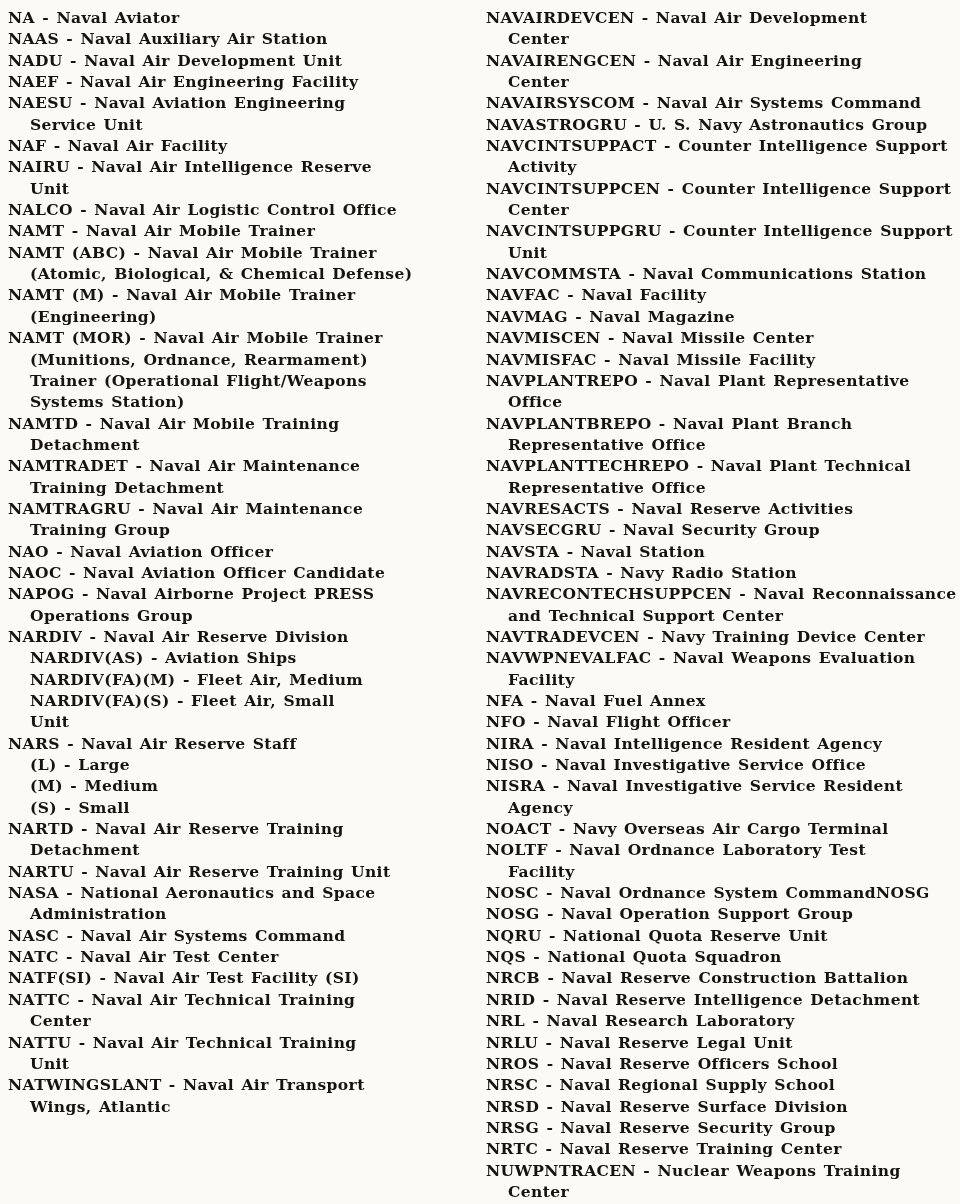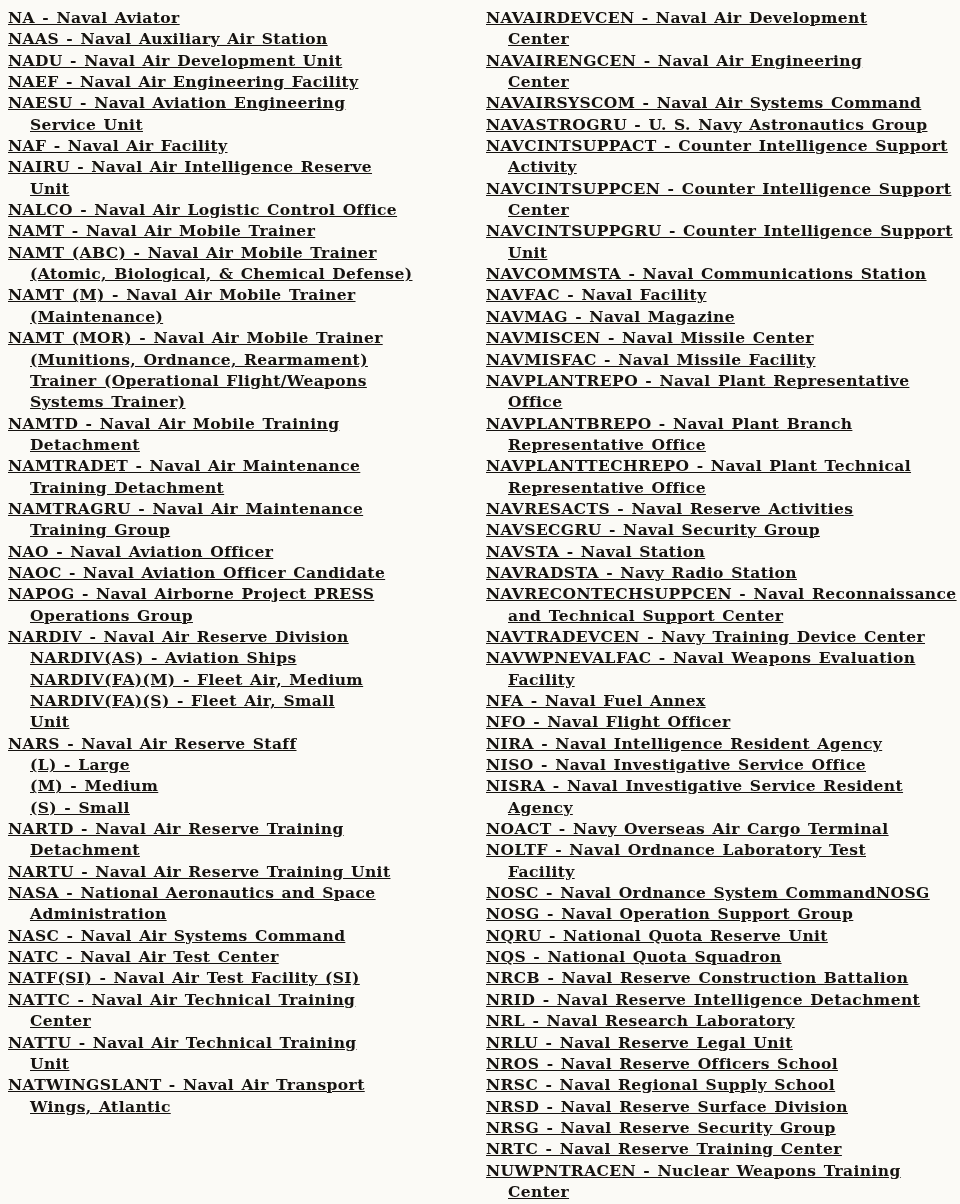--- a/index.html
+++ b/index.html
@@ -19,21 +19,20 @@
     display: flex;
     padding: 7px 0 0 8px;
     box-sizing: border-box;
     width: 960px;
     height: 1204px;
   }
   .glossary-col {
     width: 478px;
     flex: 0 0 478px;
     overflow: visible;
-    text-decoration: underline;
   }
   .line {
     white-space: nowrap;
     font-size: 15.5px;
     line-height: 21.35px;
     letter-spacing: 0.4px;
     word-spacing: 1.5px;
   }
   .cont {
     padding-left: 22px;
@@ -51,25 +50,25 @@
       <div class="line">NAESU - Naval Aviation Engineering</div>
       <div class="line cont">Service Unit</div>
       <div class="line">NAF - Naval Air Facility</div>
       <div class="line">NAIRU - Naval Air Intelligence Reserve</div>
       <div class="line cont">Unit</div>
       <div class="line">NALCO - Naval Air Logistic Control Office</div>
       <div class="line">NAMT - Naval Air Mobile Trainer</div>
       <div class="line">NAMT (ABC) - Naval Air Mobile Trainer</div>
       <div class="line cont">(Atomic, Biological, &amp; Chemical Defense)</div>
       <div class="line">NAMT (M) - Naval Air Mobile Trainer</div>
-      <div class="line cont">(Maintenance)</div>
+      <div class="line cont">(Engineering)</div>
       <div class="line">NAMT (MOR) - Naval Air Mobile Trainer</div>
       <div class="line cont">(Munitions, Ordnance, Rearmament)</div>
       <div class="line cont">Trainer (Operational Flight/Weapons</div>
-      <div class="line cont">Systems Trainer)</div>
+      <div class="line cont">Systems Station)</div>
       <div class="line">NAMTD - Naval Air Mobile Training</div>
       <div class="line cont">Detachment</div>
       <div class="line">NAMTRADET - Naval Air Maintenance</div>
       <div class="line cont">Training Detachment</div>
       <div class="line">NAMTRAGRU - Naval Air Maintenance</div>
       <div class="line cont">Training Group</div>
       <div class="line">NAO - Naval Aviation Officer</div>
       <div class="line">NAOC - Naval Aviation Officer Candidate</div>
       <div class="line">NAPOG - Naval Airborne Project PRESS</div>
       <div class="line cont">Operations Group</div>

